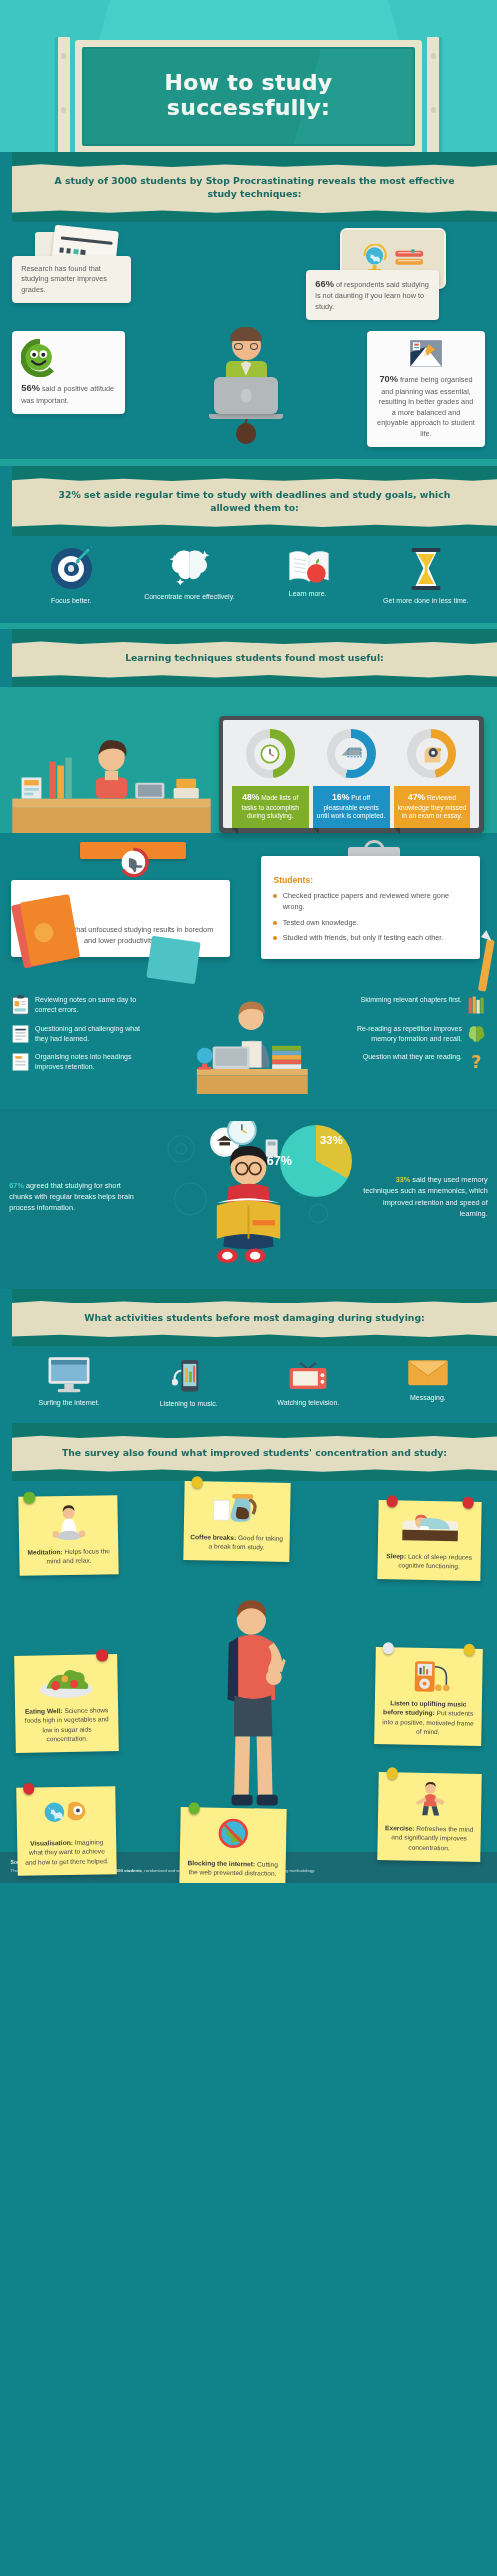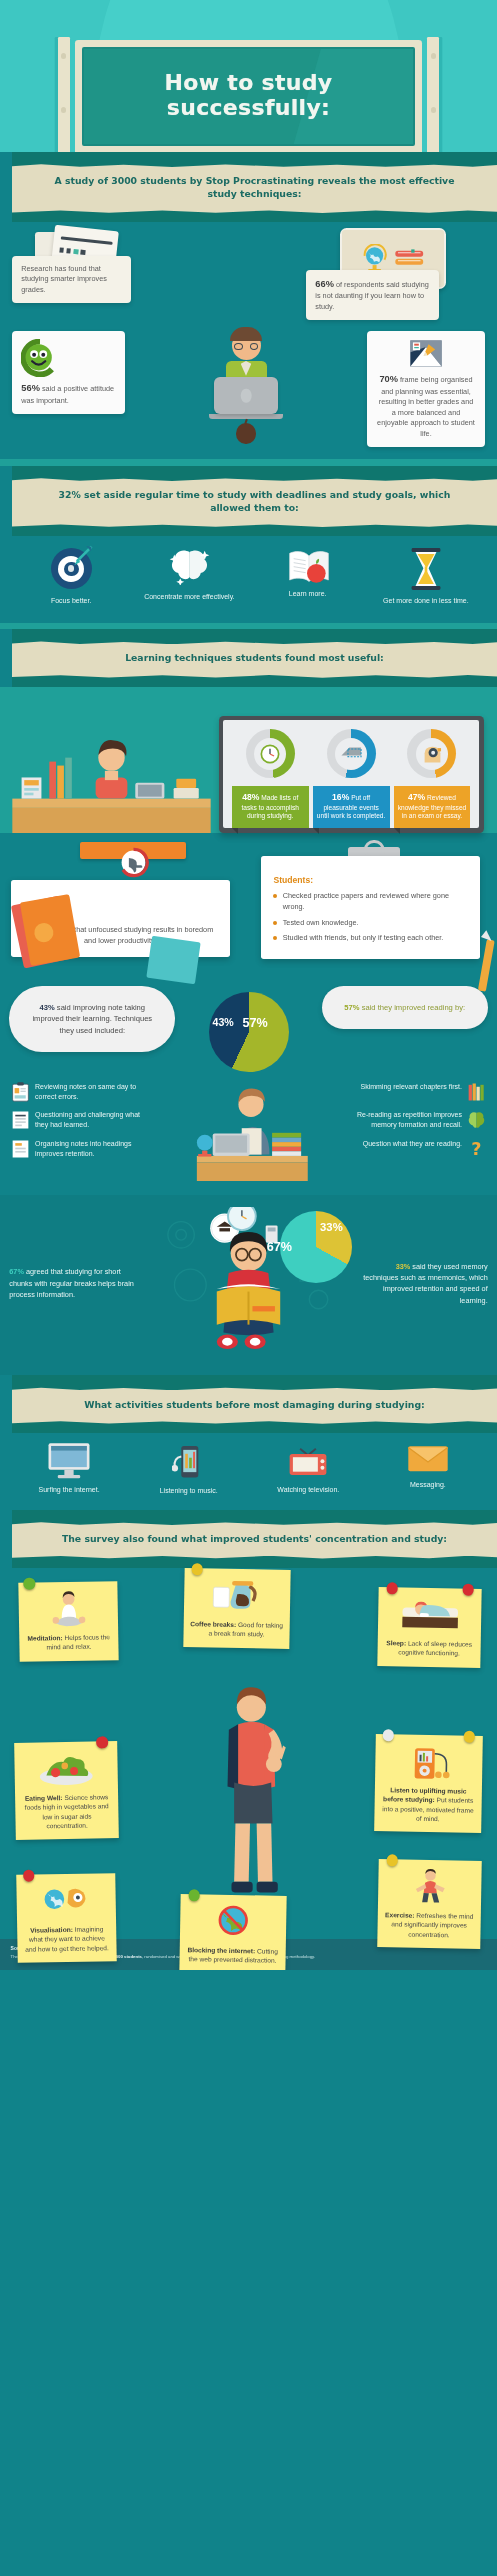--- a/index.html
+++ b/index.html
@@ -540,36 +540,20 @@
         </ul>
       </div>
       <svg width="18.6" height="73" viewBox="0 0 28 110" style="position:absolute;right:-9.3px;top:73px;">
         <rect x="8" y="16" width="12" height="78" rx="3" fill="#f0a93c" transform="rotate(10 14 55)"></rect>
         <polygon points="6,12 22,18 14,2" fill="#e8e9ea"></polygon>
       </svg>
     </div>
   </div>
 
   <div class="s5">
-    <div class="cloudrow">
-      <div class="cloud">
-        <span class="n">43%</span>
-        <span>said improving note taking improved their learning. Techniques they used included:</span>
-      </div>
-
-      <div class="pie">
-        <span class="lblA">43%</span>
-        <span class="lblB">57%</span>
-      </div>
-
-      <div class="cloud r">
-        <span class="n">57%</span>
-        <span>said they improved reading by:</span>
-      </div>
-    </div>
 
     <div class="noterow">
       <div class="notecol l">
         <div class="noteitem">
           <svg class="mini" viewBox="0 0 26 30">
             <rect x="1" y="3" width="24" height="26" rx="2" fill="#fff" stroke="#3b4a57"></rect>
             <rect x="8" y="0" width="10" height="5" rx="2" fill="#3b4a57"></rect>
             <rect x="4" y="9" width="7" height="8" fill="#f0a93c"></rect>
             <rect x="13" y="9" width="8" height="2" fill="#c9d2d6"></rect>
             <rect x="13" y="13" width="8" height="2" fill="#c9d2d6"></rect>

